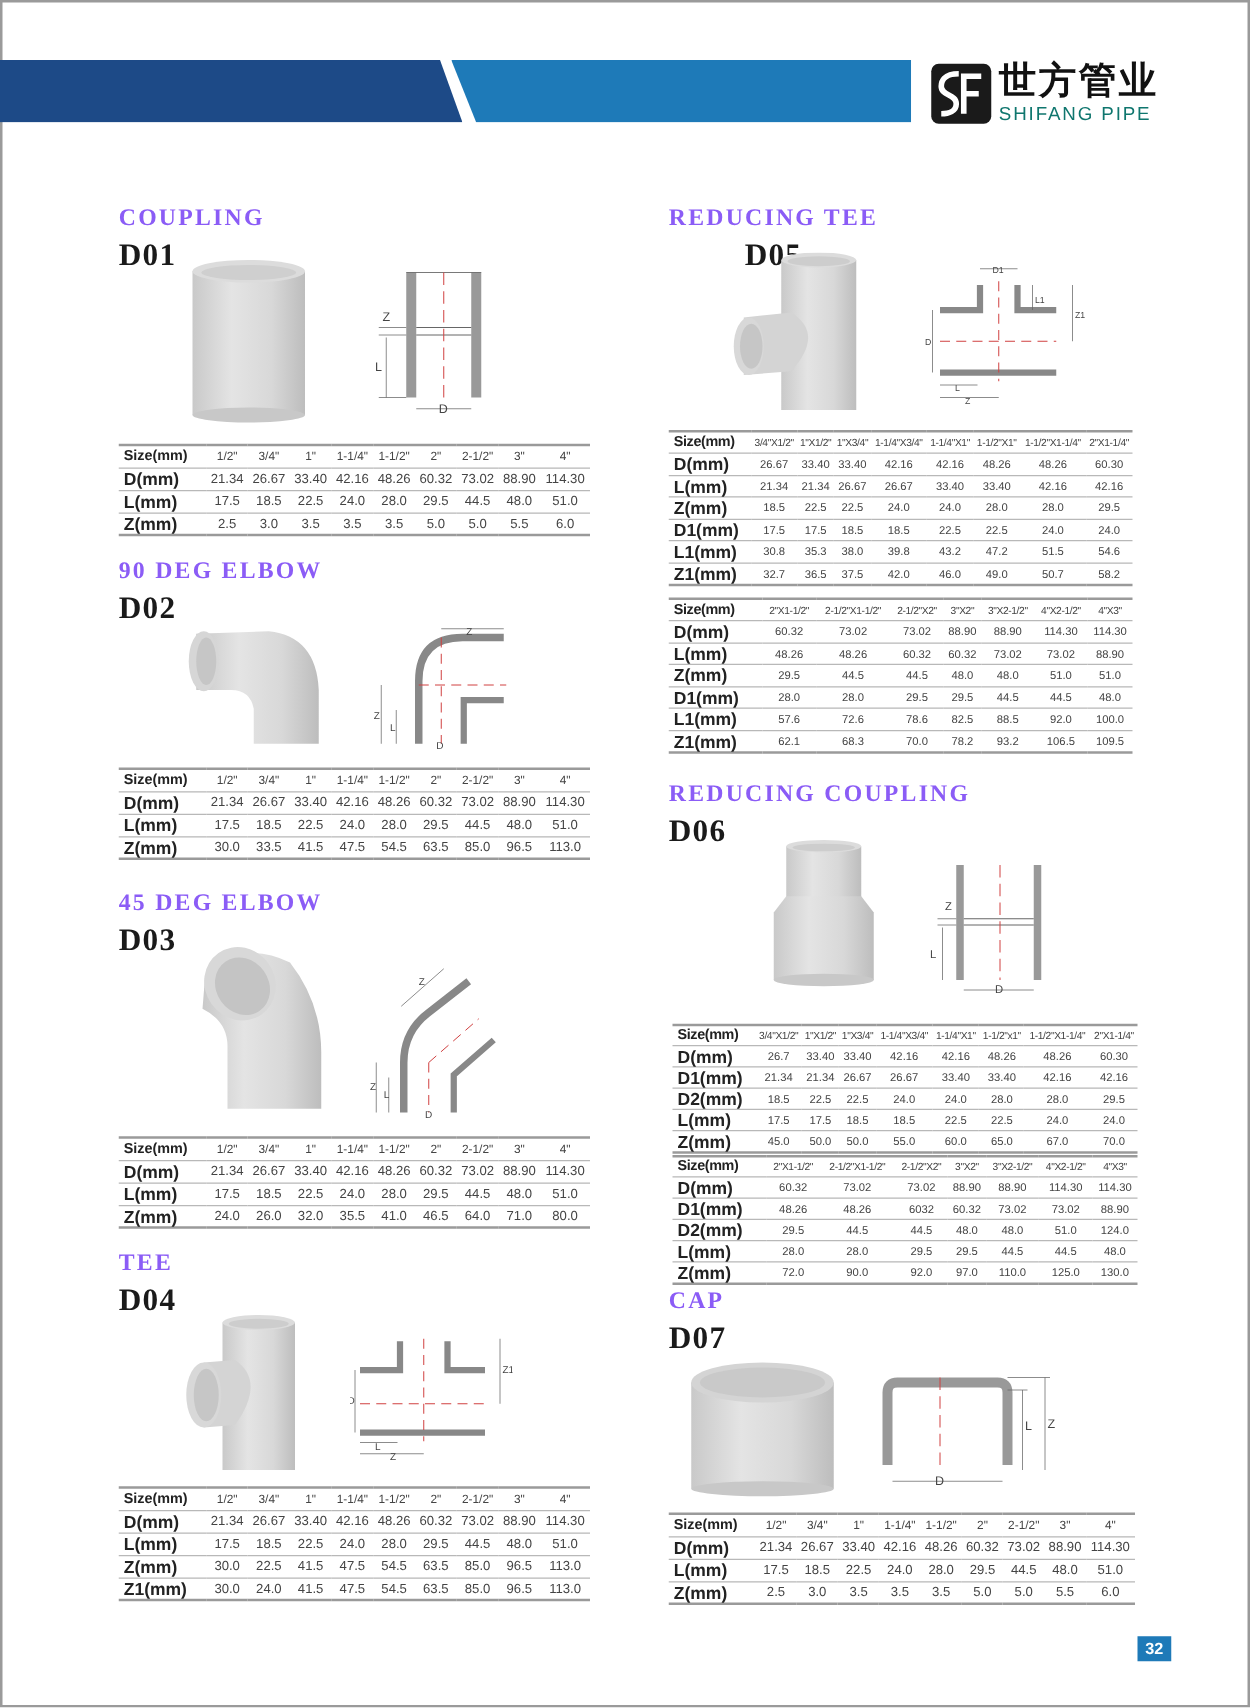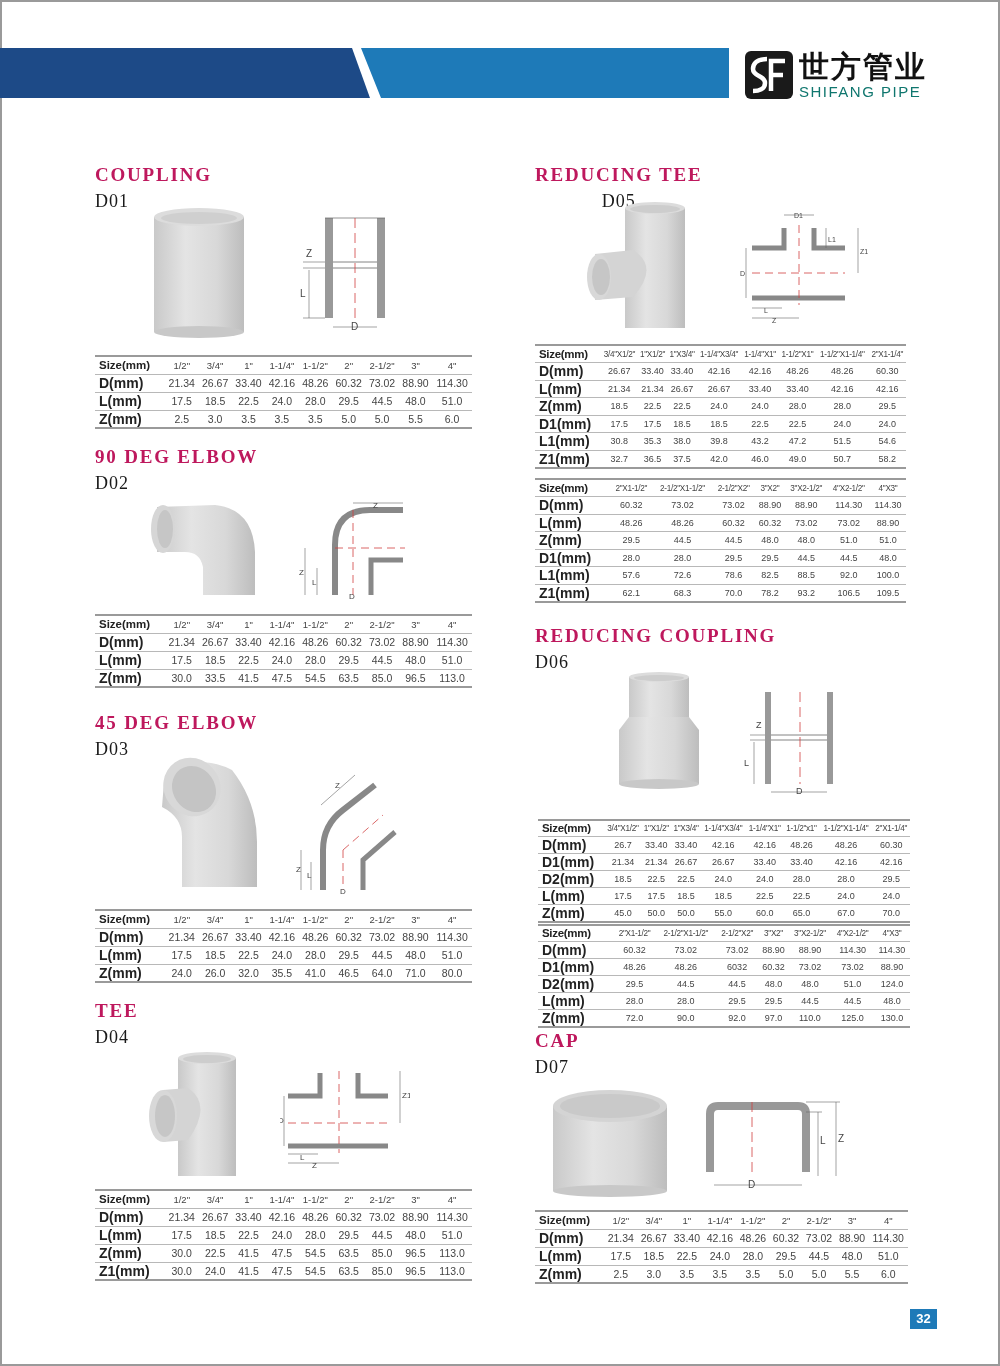--- a/index.html
+++ b/index.html
@@ -9,26 +9,26 @@
 
   
   .band-dark { position: absolute; left: 0; top: 48px; width: 370px; height: 50px; background: #1d4a87;
     clip-path: polygon(0 0, 352px 0, 370px 100%, 0 100%); }
   .band-light { position: absolute; left: 361px; top: 48px; width: 368px; height: 50px; background: #1e7ab8;
     clip-path: polygon(0 0, 100% 0, 100% 100%, 20px 100%); }
   .logo { position: absolute; left: 745px; top: 50px; height: 50px; display: flex; align-items: center; gap: 6px; }
   .logo-mark { width: 48px; height: 48px; background: #1a1a1a; border-radius: 6px; position: relative; overflow: hidden; }
   .logo-mark svg { position: absolute; left: 0; top: 0; }
   .logo-text { display: flex; flex-direction: column; line-height: 1; }
-  .logo-cn { font-family: Liberation Serif, serif; font-size: 30px; font-weight: bold; color: #111; letter-spacing: 2px; }
+  .logo-cn { font-family: Liberation Mono, monospace; font-size: 30px; font-weight: bold; color: #111; letter-spacing: 2px; }
   .logo-en { font-family: "Liberation Sans", sans-serif; font-size: 15px; color: #0f766e; letter-spacing: 1.5px; margin-top: 2px; }
 
   .section { position: absolute; }
-  .title { font-family: "Liberation Serif", serif; font-weight: bold; font-size: 19px; letter-spacing: 1.8px; color: #be185d; line-height: 1; }
-  .code { font-family: "Liberation Serif", serif; font-weight: normal; font-size: 18px; letter-spacing: 1px; color: #1a1a1a; line-height: 1; margin-top: 8px; }
+  .title { font-family: "Liberation Serif", serif; font-weight: bold; font-size: 19px; letter-spacing: 1.8px; color: #8b5cf6; line-height: 1; }
+  .code { font-family: "Liberation Serif", serif; font-weight: bold; font-size: 25px; letter-spacing: 1px; color: #1a1a1a; line-height: 1; margin-top: 8px; }
 
   .photo, .diagram { position: absolute; }
 
   table.spec { position: absolute; border-collapse: collapse; font-family: "Liberation Sans", sans-serif; color: #333; }
   table.spec { border-top: 2px solid #9a9a9a; border-bottom: 2px solid #9a9a9a; }
   table.spec tr { border-bottom: 1px solid #b8b8b8; margin-top: 32px; }
   table.spec tr:last-child { border-bottom: none; }
   table.spec td { text-align: center; white-space: nowrap; padding: 0; font-size: 10.5px; color: #444; }
   table.spec td.rh { text-align: left; font-weight: bold; font-size: 14px; color: #222; padding-left: 4px; }
   table.spec tr.hdr td { font-size: 9.5px; }

